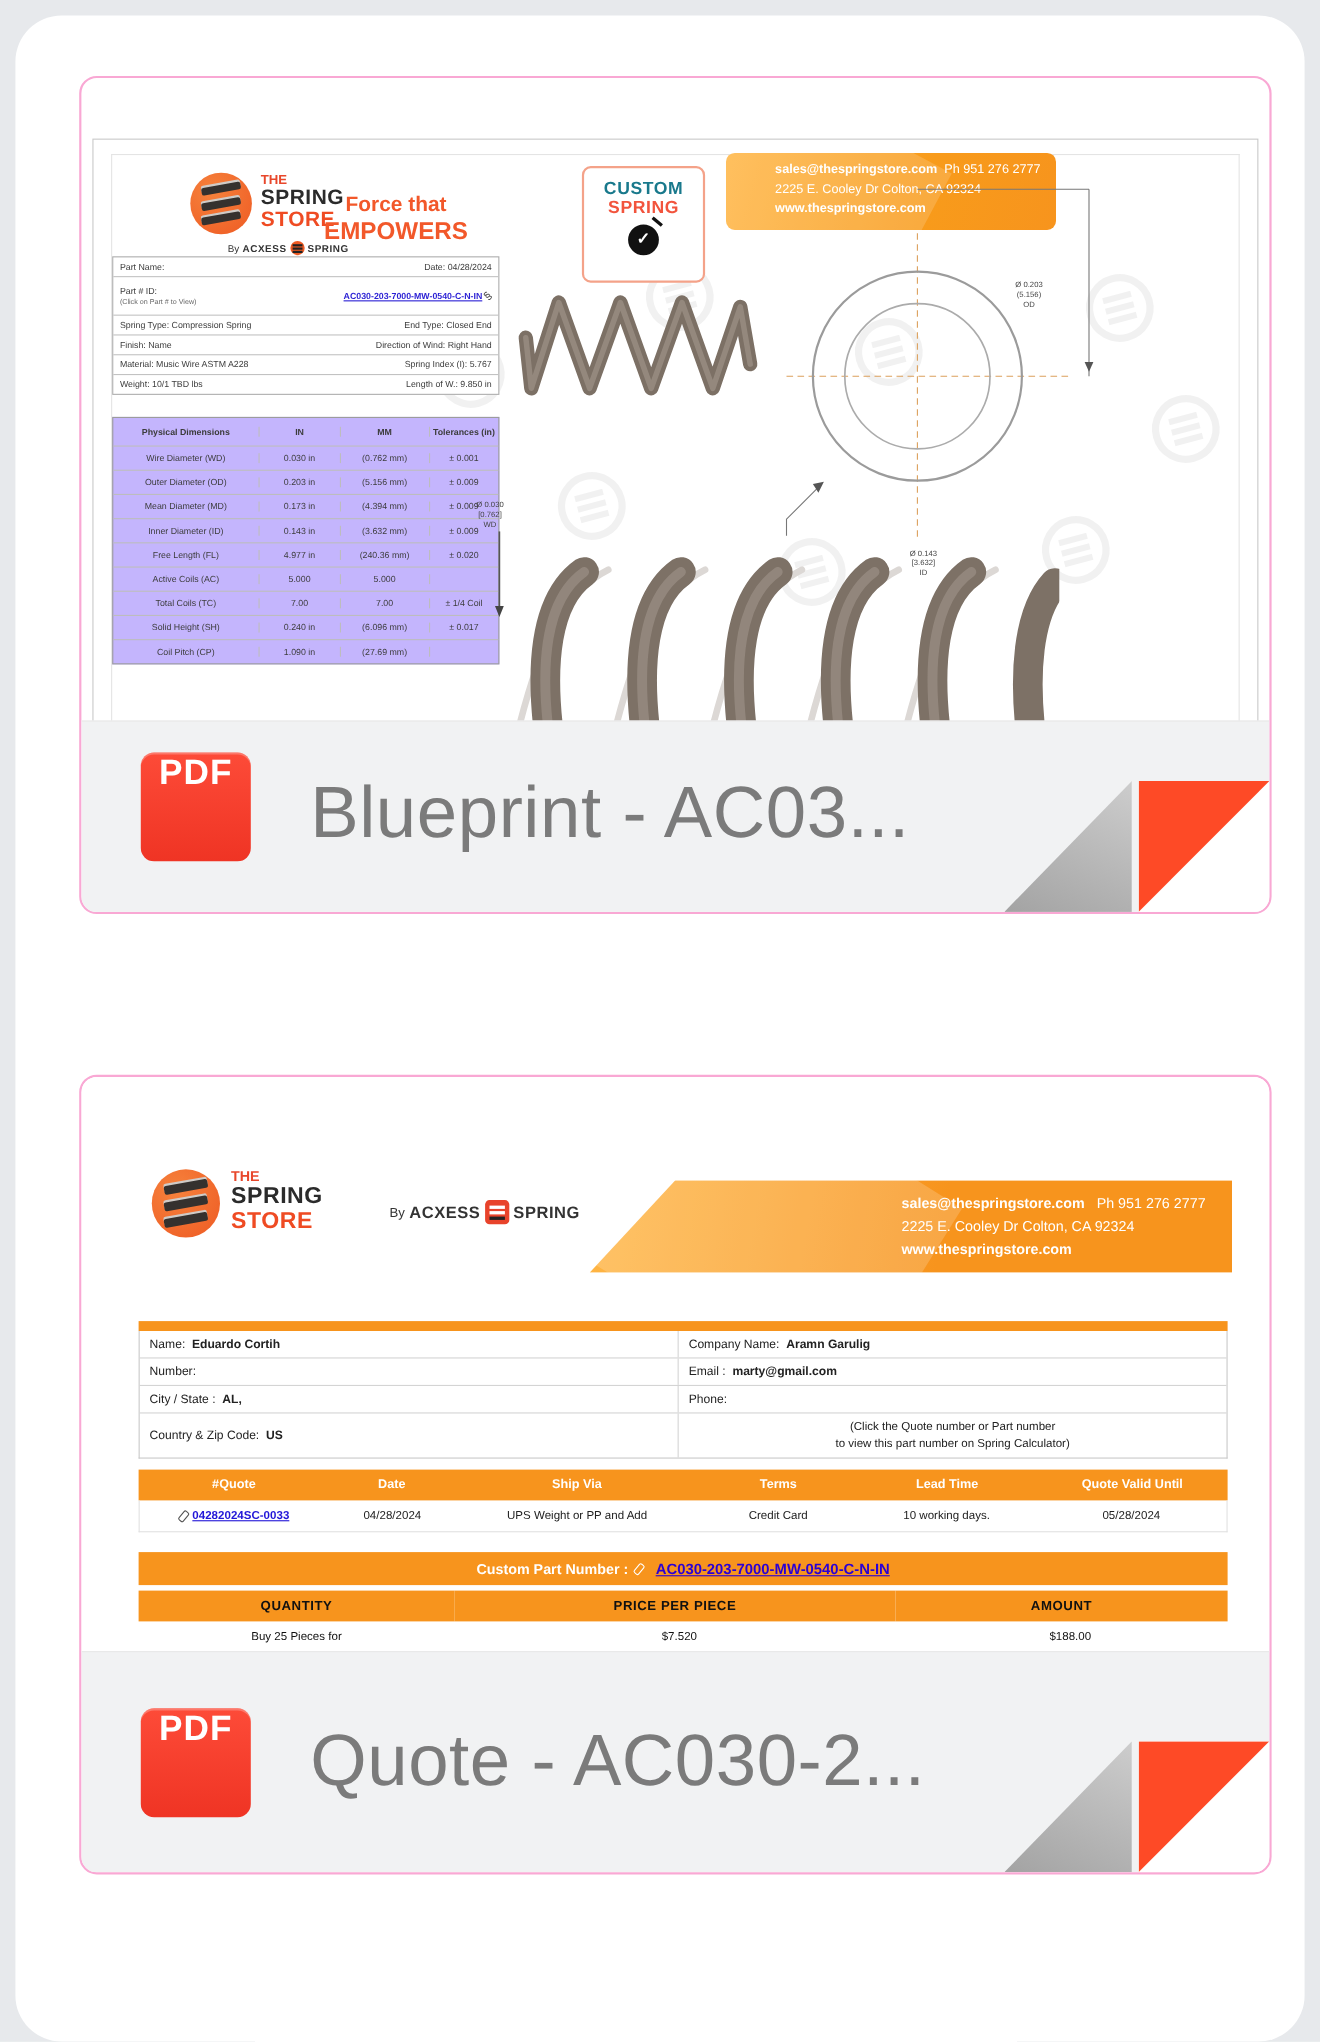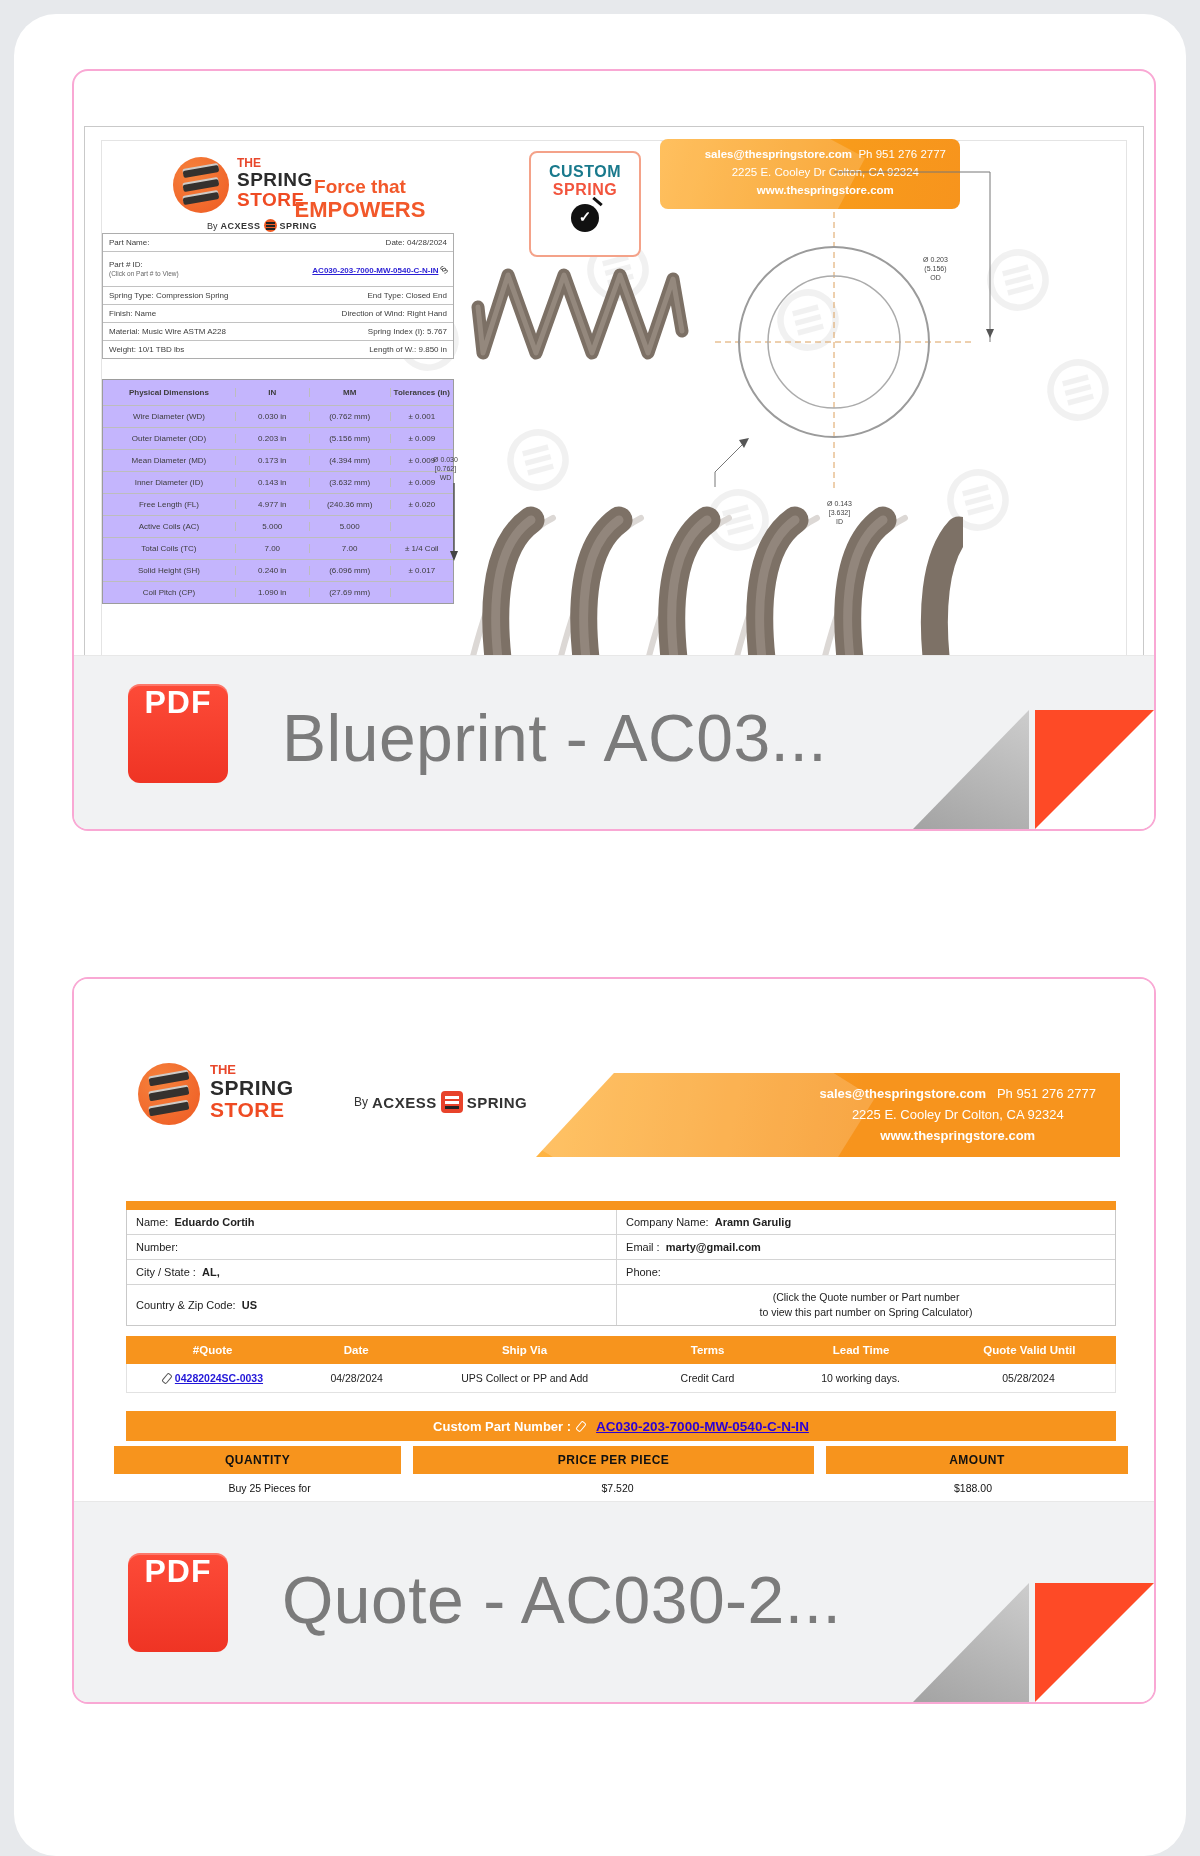--- a/index.html
+++ b/index.html
@@ -60,21 +60,21 @@
   .badge .c{color:#19798c;font-size:16px;font-weight:800;letter-spacing:.5px;line-height:1.1}
   .badge .s{color:#f2543d;font-size:16px;font-weight:800;letter-spacing:.5px;line-height:1.1}
   .bomb{width:28px;height:28px;background:#111;border-radius:50%;margin:6px auto 0;position:relative}
   .bomb:before{content:"";position:absolute;right:-4px;top:-4px;width:11px;height:3px;
     background:#111;transform:rotate(40deg)}
   .bomb:after{content:"✓";position:absolute;left:0;right:0;top:4px;color:#fff;font-size:15px;font-weight:bold}
   .banner1{position:absolute;border-radius:8px;overflow:hidden;
     background:linear-gradient(105deg,#ffb440 0%,#f89b1b 60%,#f7941d 100%)}
   .banner1:before{content:"";position:absolute;left:-30px;top:-40px;width:200px;height:200px;
     background:rgba(255,255,255,.16);transform:rotate(28deg)}
-  .bannertxt{position:absolute;right:14px;top:7px;text-align:center;color:#fff;line-height:1.55}
+  .bannertxt{position:absolute;right:14px;top:7px;text-align:left;color:#fff;line-height:1.55}
   .bannertxt .l{font-size:11.5px}
   .bannertxt b{font-weight:800}
   .t1{position:absolute;left:17px;top:106px;width:350px;border:1px solid #adadad;
     font-size:8px;color:#3c3c3c;background:#fff}
   .t1r{display:flex;justify-content:space-between;align-items:center;
     padding:2px 6px;border-bottom:1px solid #c2c2c2;min-height:13px}
   .t1r:last-child{border-bottom:none}
   .t1 .sub{font-size:6.5px;color:#666}
   .plink{color:#2a1fd4;font-weight:bold;text-decoration:underline;font-size:8px}
   .sicon{display:inline-block;transform:rotate(-45deg);color:#333;font-size:10px;margin-left:3px}
@@ -120,22 +120,22 @@
     font-size:10.5px;color:#222;height:29px;align-items:center;text-align:center;
     border:1px solid #e2e2e2;border-top:none;box-sizing:border-box}
   .qlink{color:#2216d8;font-weight:bold;text-decoration:underline}
   .clip{display:inline-block;width:4px;height:9px;border:1px solid #555;border-radius:2px;
     transform:rotate(40deg);margin-right:5px;vertical-align:middle}
   .pn{position:absolute;left:52px;top:432px;width:990px;height:30px;background:#f7941d;
     display:flex;align-items:center;justify-content:center;gap:7px}
   .pn .lbl{color:#fff;font-weight:bold;font-size:13px}
   .pn .clip{border-color:#fff}
   .pn .qlink{font-size:13.5px;color:#2b00d4}
-  .ph{position:absolute;left:40px;top:467px;width:990px;height:28px;display:grid;
-    grid-template-columns:29% 40.5% 30.5%;gap:12px}
+  .ph{position:absolute;left:52px;top:467px;width:990px;height:28px;display:grid;
+    grid-template-columns:29% 40.5% 30.5%;gap:0}
   .ph div{background:#f7941d;color:#111;font-weight:bold;font-size:12px;
     display:flex;align-items:center;justify-content:center;letter-spacing:.5px}
   .prow{position:absolute;left:52px;top:497px;width:990px;display:grid;
     grid-template-columns:29% 40.5% 30.5%;gap:4px;font-size:10.5px;color:#111;
     text-align:center;padding-top:6px}
 </style>
 </head>
 <body>
 
 <div class="panel">
@@ -442,21 +442,21 @@
           <div>#Quote</div>
           <div>Date</div>
           <div>Ship Via</div>
           <div>Terms</div>
           <div>Lead Time</div>
           <div>Quote Valid Until</div>
         </div>
         <div class="qt-row">
           <div><span class="clip"></span><a class="qlink">04282024SC-0033</a></div>
           <div>04/28/2024</div>
-          <div>UPS Collect or PP and Add</div>
+          <div>UPS Weight or PP and Add</div>
           <div>Credit Card</div>
           <div>10 working days.</div>
           <div>05/28/2024</div>
         </div>
       </div>
 
       <div class="pn">
         <span class="lbl">Custom Part Number :</span>
         <span class="clip"></span>
         <a class="qlink">AC030-203-7000-MW-0540-C-N-IN</a>

